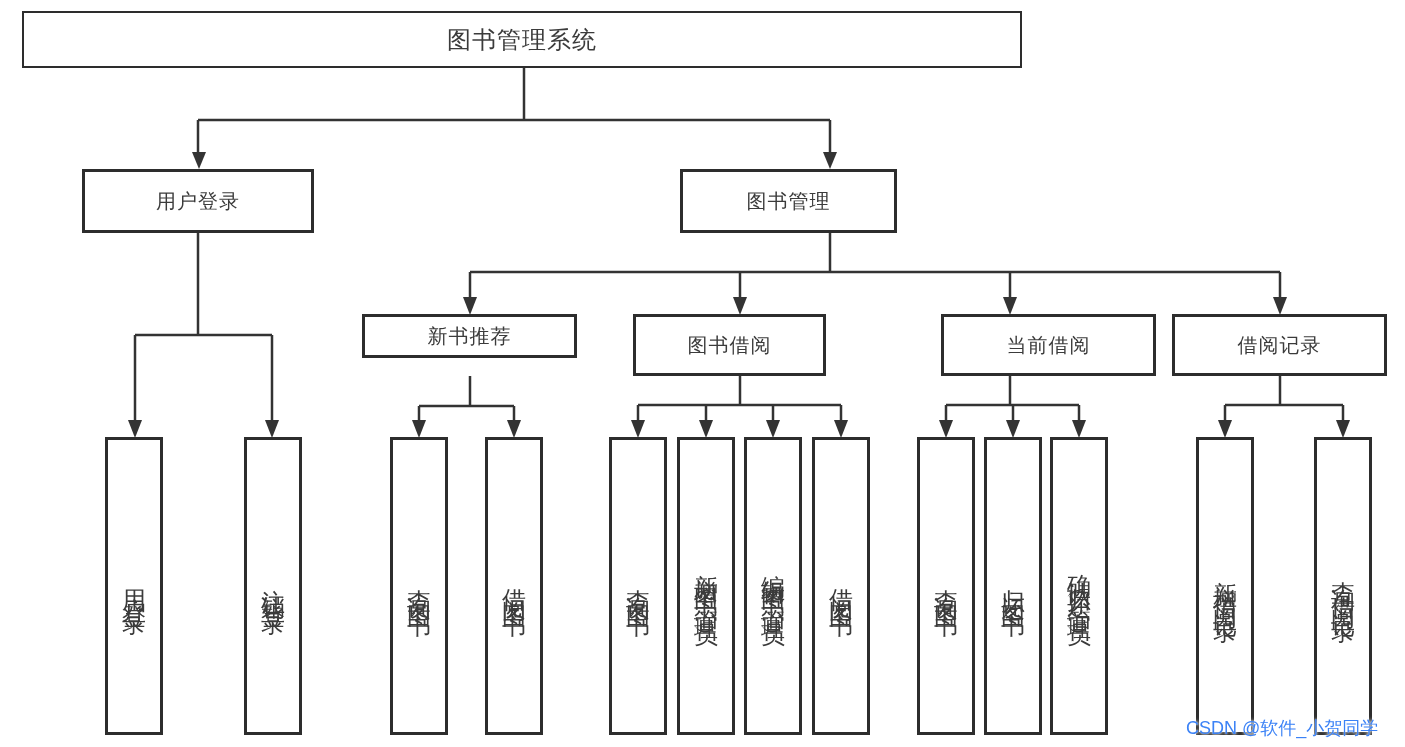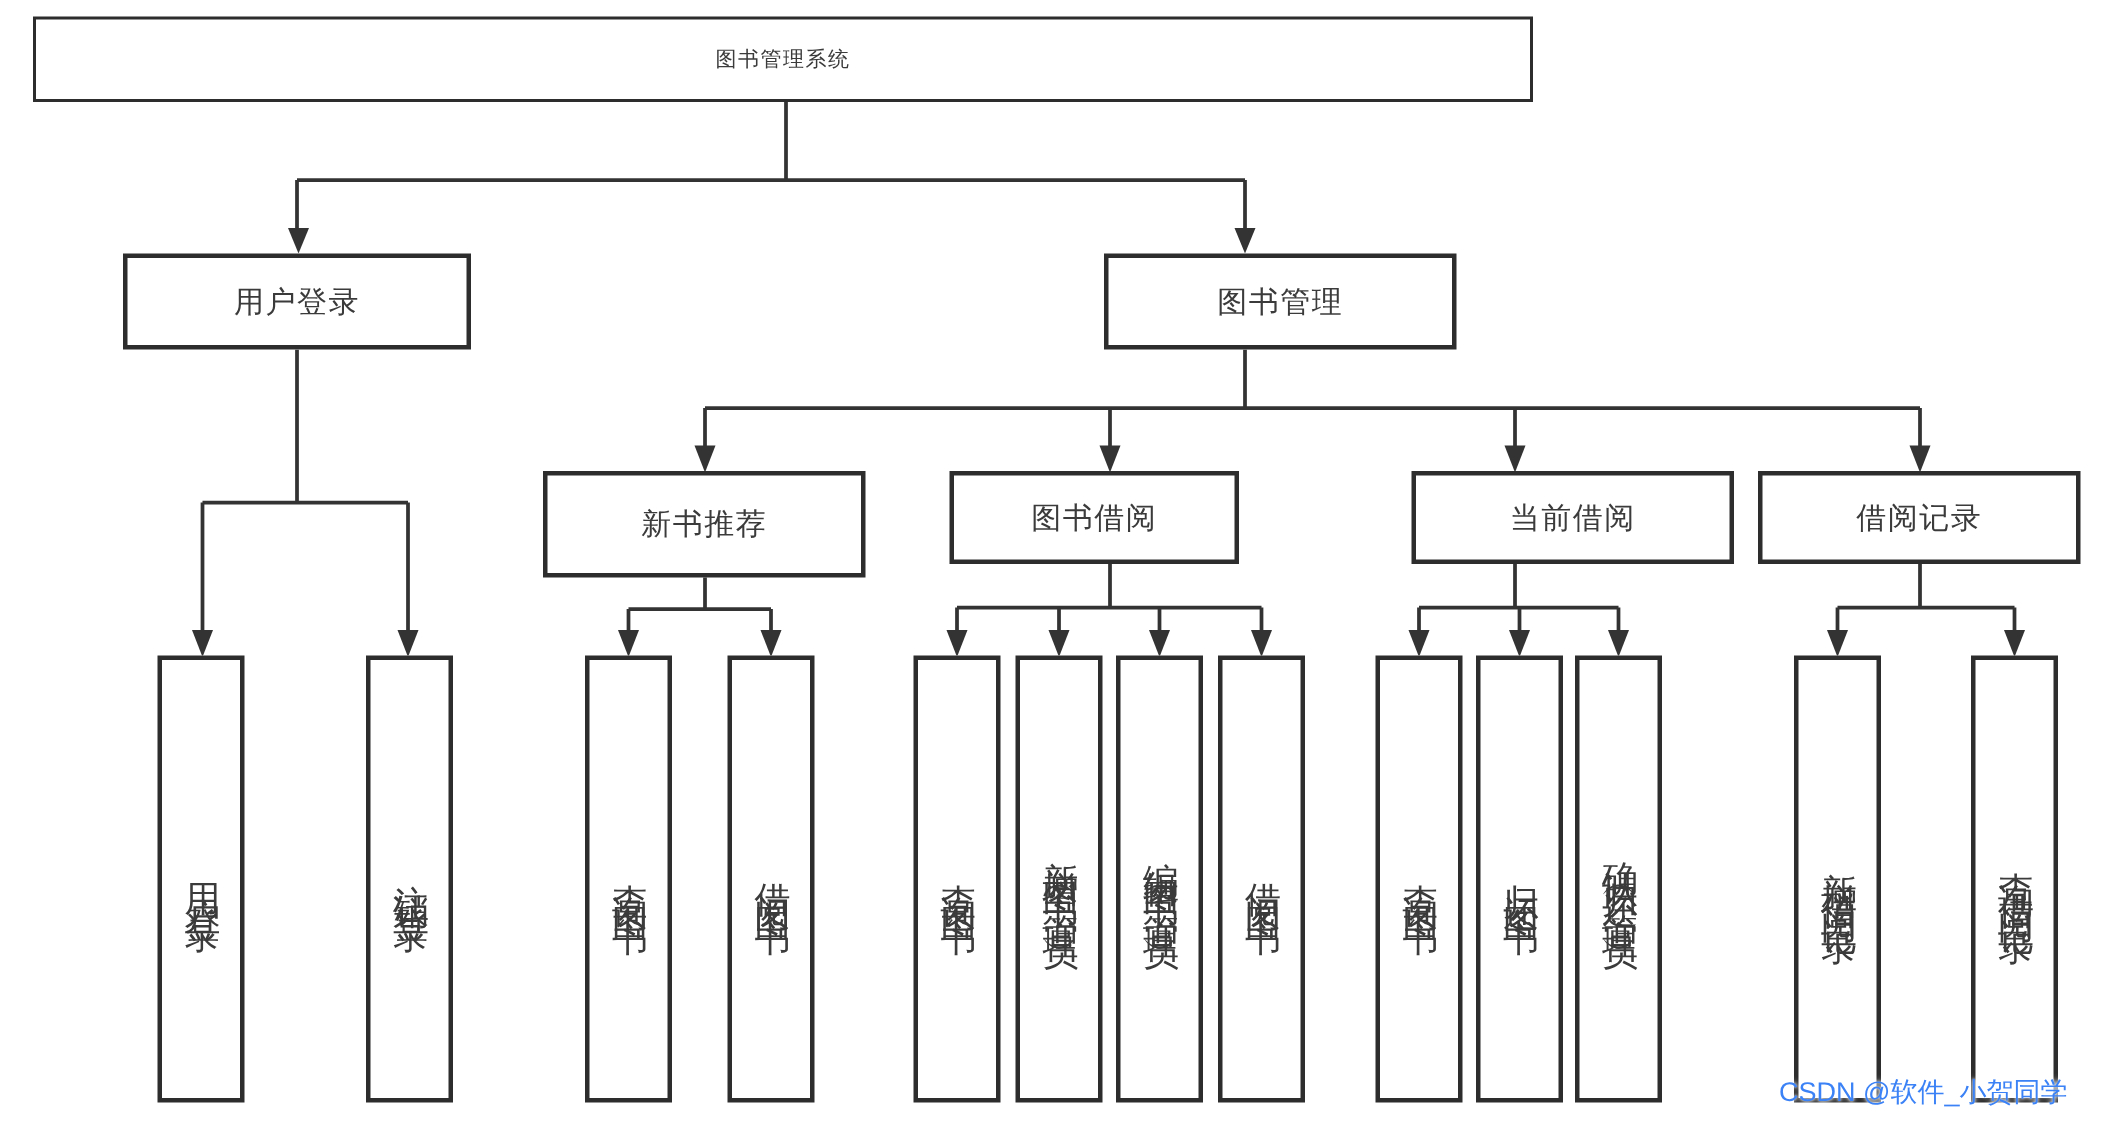--- a/index.html
+++ b/index.html
@@ -34,24 +34,24 @@
   }
   .bv span{
     writing-mode:vertical-rl;
     text-orientation:mixed;
     font-size:24px;
     letter-spacing:8px;
     line-height:1;
     white-space:nowrap;
   }
   .bv.long span{letter-spacing:7px;}
-  #b-top{left:22px;top:11px;width:1000px;height:57px;border-width:2px;font-size:14px;}
+  #b-top{left:22px;top:11px;width:1000px;height:57px;border-width:2px;font-size:24px;}
   #b-login{left:82px;top:169px;width:232px;height:64px;}
-  #b-mgmt{left:736px;top:169px;width:235px;height:64px;}
-  #b-rec{left:362px;top:314px;width:215px;height:71px;}
+  #b-mgmt{left:680px;top:169px;width:217px;height:64px;}
+  #b-rec{left:362px;top:314px;width:215px;height:44px;}
   #b-bor{left:633px;top:314px;width:193px;height:62px;}
   #b-cur{left:941px;top:314px;width:215px;height:62px;}
   #b-his{left:1172px;top:314px;width:215px;height:62px;}
   #v1{left:105px;}  #v2{left:244px;}
   #v3{left:390px;}  #v4{left:485px;}
   #v5{left:609px;}  #v6{left:677px;}
   #v7{left:744px;}  #v8{left:812px;}
   #v9{left:917px;}  #v10{left:984px;} #v11{left:1050px;}
   #v12{left:1196px;} #v13{left:1314px;}
   #watermark{

